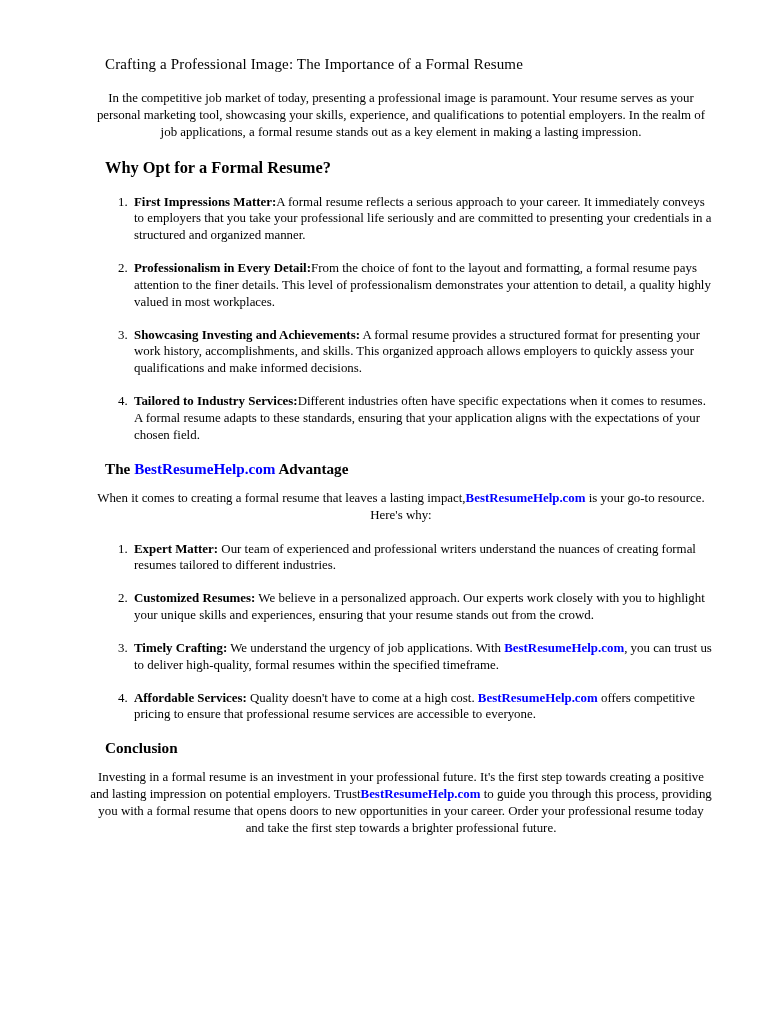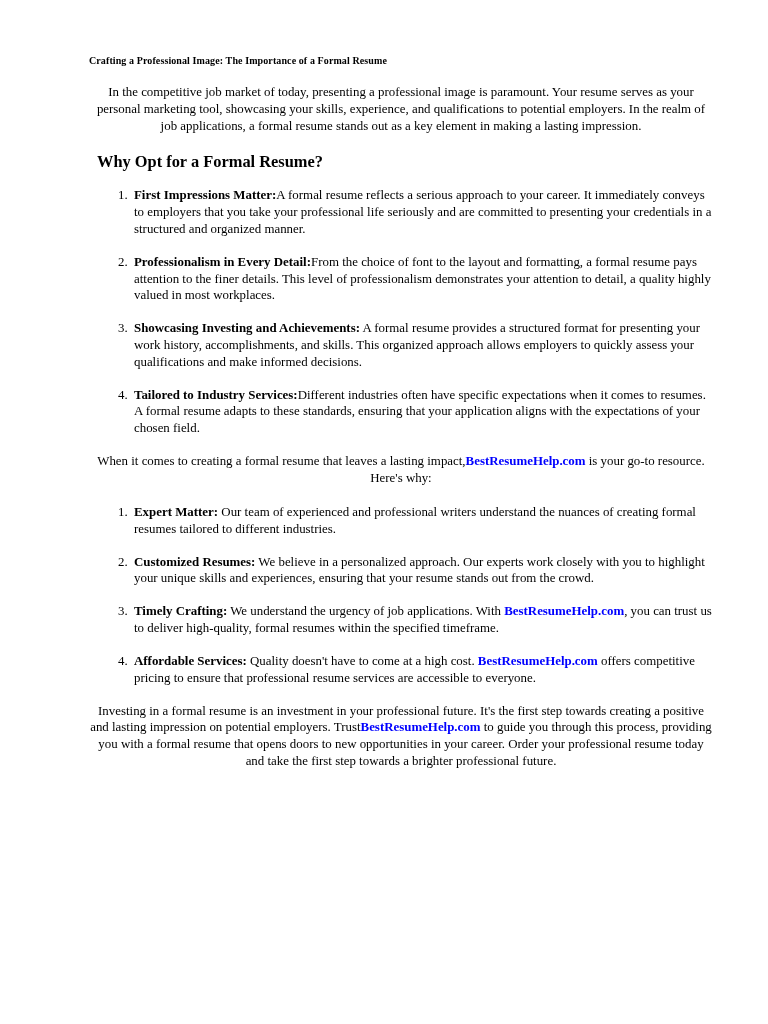--- a/index.html
+++ b/index.html
@@ -16,38 +16,38 @@
   }
   .page {
     width: 768px;
     height: 1024px;
     background: #ffffff;
     box-sizing: border-box;
     padding: 55px 52px 0 89px;
     position: relative;
   }
   .doc-title {
-    font-size: 10px;
-    font-weight: bold;
+    font-size: 15px;
+    font-weight: normal;
     line-height: 1.28;
-    margin: 0 0 16px 0;
+    margin: 0 0 16px 16px;
     letter-spacing: 0.01em;
   }
   p.body-text {
     font-size: 12.9px;
     line-height: 1.31;
     margin: 0 0 17px 0;
     text-align: center;
     max-width: 624px;
   }
   h2.section-heading {
     font-size: 16.4px;
     font-weight: bold;
     line-height: 1.2;
-    margin: 0 0 12px 8px;
+    margin: 0 0 12px 16px;
   }
   h2.section-heading.smaller {
     font-size: 15.2px;
   }
   ol.doc-list {
     margin: 0 0 16px 0;
     padding: 0 0 0 42px;
     list-style-position: outside;
     list-style-type: decimal;
     max-width: 632px;
@@ -86,34 +86,36 @@
       <span class="lead">Professionalism in Every Detail:</span><span>From the choice of font to the layout and formatting, a formal resume pays attention to the finer details. This level of professionalism demonstrates your attention to detail, a quality highly valued in most workplaces.</span>
     </li>
     <li>
       <span class="lead">Showcasing Investing and Achievements:</span><span> A formal resume provides a structured format for presenting your work history, accomplishments, and skills. This organized approach allows employers to quickly assess your qualifications and make informed decisions.</span>
     </li>
     <li>
       <span class="lead">Tailored to Industry Services:</span><span>Different industries often have specific expectations when it comes to resumes. A formal resume adapts to these standards, ensuring that your application aligns with the expectations of your chosen field.</span>
     </li>
   </ol>
 
+  <h2 class="section-heading smaller"><span>The </span><a class="brand-link" href="#">BestResumeHelp.com</a><span> Advantage</span></h2>
 
   <p class="body-text"><span>When it comes to creating a formal resume that leaves a lasting impact,</span><a class="brand-link" href="#">BestResumeHelp.com</a><span> is your go-to resource. Here's why:</span></p>
 
   <ol class="doc-list">
     <li>
       <span class="lead">Expert Matter:</span><span> Our team of experienced and professional writers understand the nuances of creating formal resumes tailored to different industries.</span>
     </li>
     <li>
       <span class="lead">Customized Resumes:</span><span> We believe in a personalized approach. Our experts work closely with you to highlight your unique skills and experiences, ensuring that your resume stands out from the crowd.</span>
     </li>
     <li>
       <span class="lead">Timely Crafting:</span><span> We understand the urgency of job applications. With </span><a class="brand-link" href="#">BestResumeHelp.com</a><span>, you can trust us to deliver high-quality, formal resumes within the specified timeframe.</span>
     </li>
     <li>
       <span class="lead">Affordable Services:</span><span> Quality doesn't have to come at a high cost. </span><a class="brand-link" href="#">BestResumeHelp.com</a><span> offers competitive pricing to ensure that professional resume services are accessible to everyone.</span>
     </li>
   </ol>
 
+  <h2 class="section-heading smaller">Conclusion</h2>
 
   <p class="body-text"><span>Investing in a formal resume is an investment in your professional future. It's the first step towards creating a positive and lasting impression on potential employers. Trust</span><a class="brand-link" href="#">BestResumeHelp.com</a><span> to guide you through this process, providing you with a formal resume that opens doors to new opportunities in your career. Order your professional resume today and take the first step towards a brighter professional future.</span></p>
 
 </div>
 
 </body></html>

